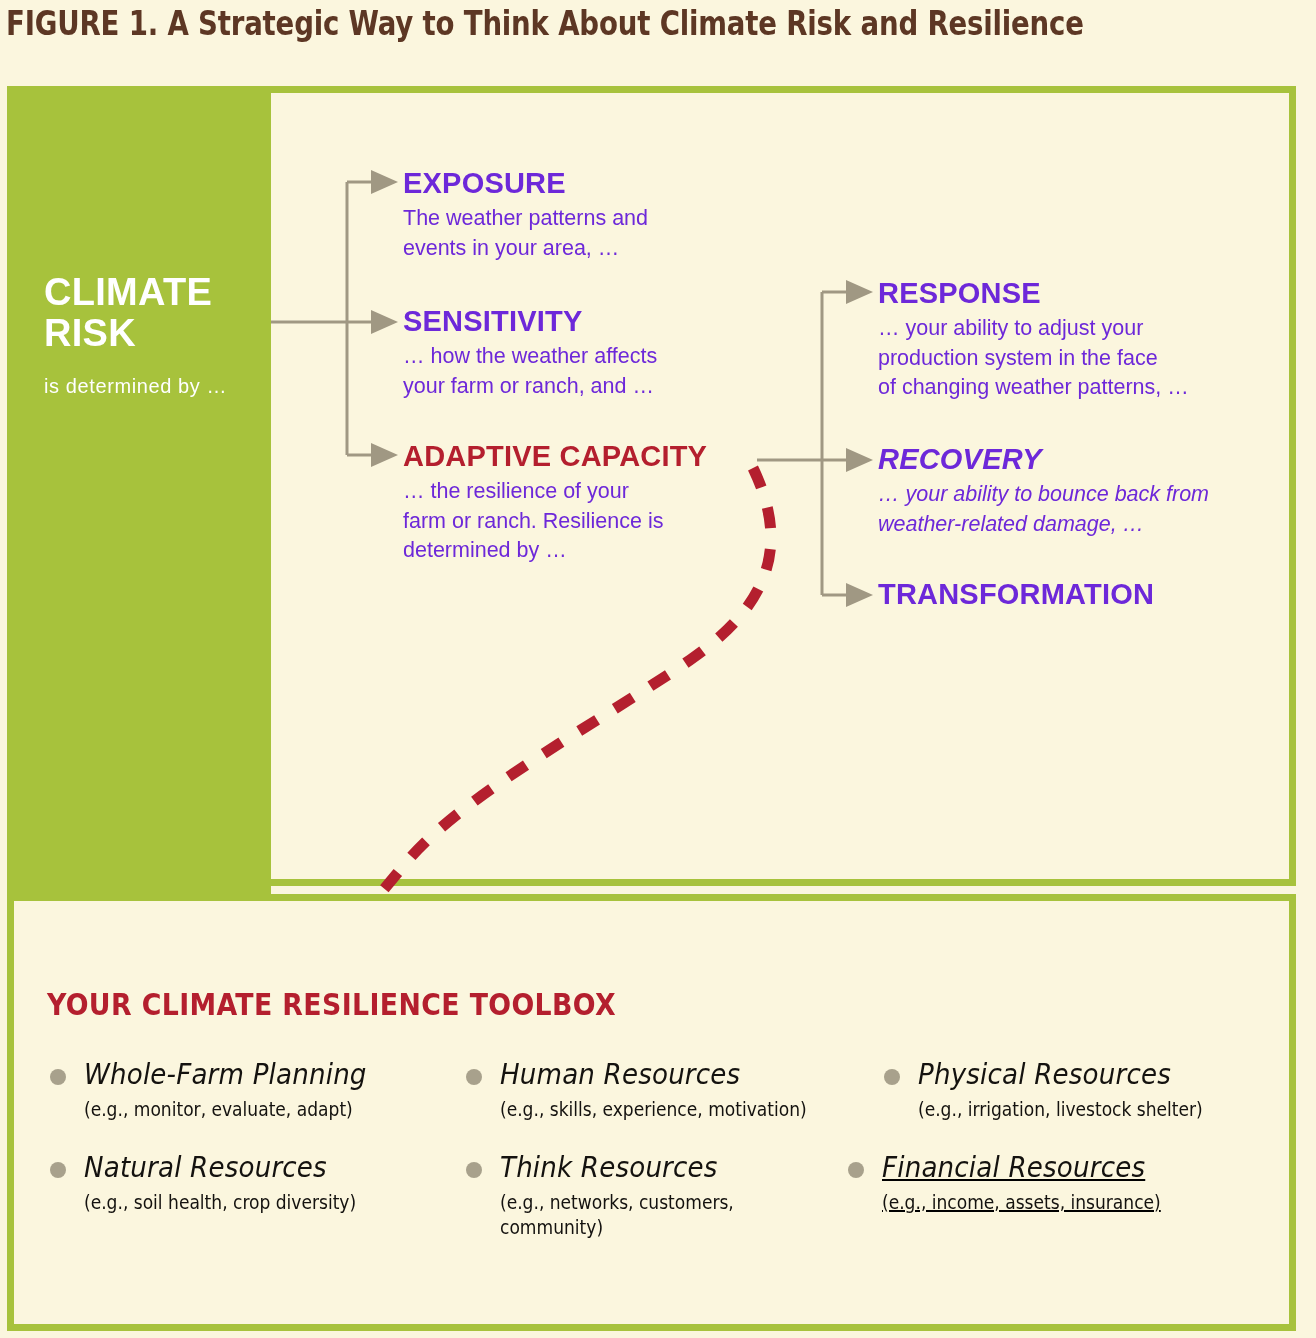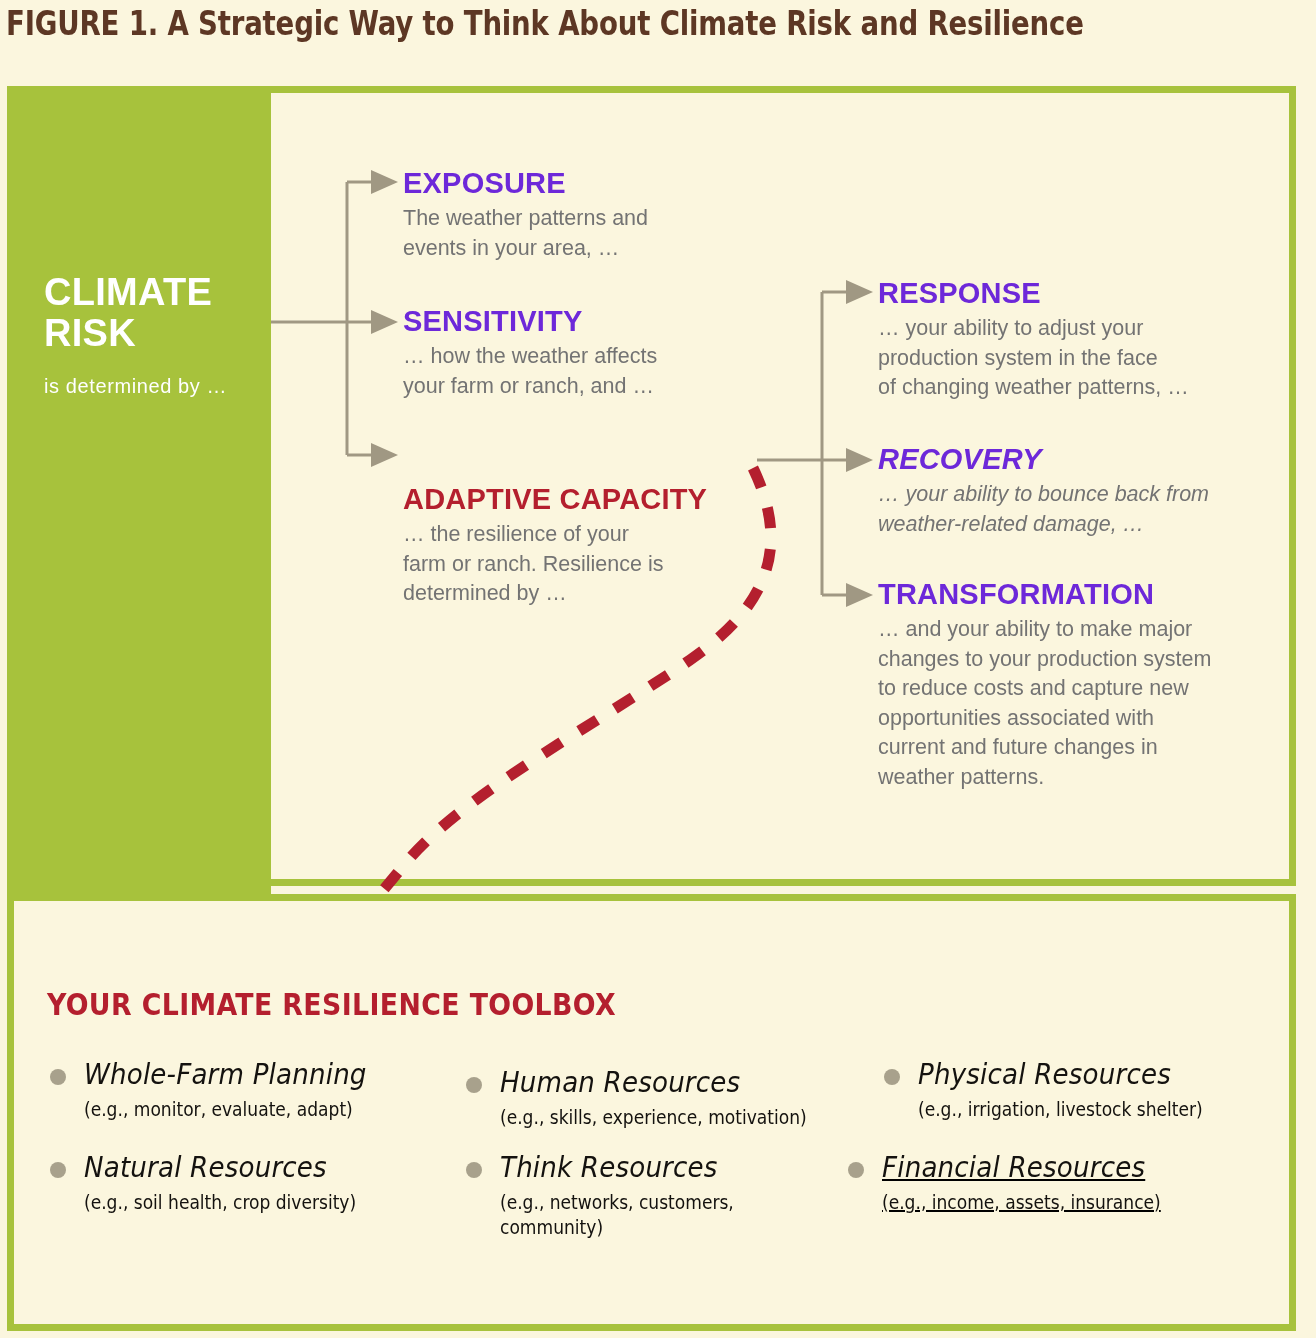--- a/index.html
+++ b/index.html
@@ -47,21 +47,21 @@
     font-weight:700;font-size:29px;letter-spacing:0.2px;
     color:#6d28d9;line-height:33px;white-space:nowrap;
   }
   .node-head.red{color:#b41f2e;}
   .node-body{
     font-family:"DejaVu Serif","Liberation Serif",serif;
     font-size:0px; 
   }
   .node-body{
     font-family:"Liberation Sans",sans-serif;
-    font-size:21.5px;line-height:29.5px;color:#737373;
+    font-size:21.5px;line-height:29.5px;color:#6d28d9;
     margin-top:4px;white-space:pre-line;
   }
 
   
   #wires{position:absolute;left:0;top:0;width:1316px;height:1338px;pointer-events:none;}
 
   
   #bottom-panel{
     position:absolute;left:7px;top:894px;width:1289px;height:437px;
     box-sizing:border-box;
@@ -140,21 +140,21 @@
   <div class="node-body">The weather patterns and
 events in your area, …</div>
 </div>
 
 <div class="node" style="left:403px;top:305px;width:330px;">
   <div class="node-head">SENSITIVITY</div>
   <div class="node-body">… how the weather affects
 your farm or ranch, and …</div>
 </div>
 
-<div class="node" style="left:403px;top:440px;width:340px;margin-top:43px;">
+<div class="node" style="left:403px;top:440px;width:340px;">
   <div class="node-head red">ADAPTIVE CAPACITY</div>
   <div class="node-body">… the resilience of your
 farm or ranch. Resilience is
 determined by …</div>
 </div>
 
 <div class="node" style="left:878px;top:277px;width:400px;">
   <div class="node-head">RESPONSE</div>
   <div class="node-body">… your ability to adjust your
 production system in the face
@@ -162,44 +162,38 @@
 </div>
 
 <div class="node" style="left:878px;top:443px;width:410px;font-style:italic;">
   <div class="node-head">RECOVERY</div>
   <div class="node-body">… your ability to bounce back from
 weather-related damage, …</div>
 </div>
 
 <div class="node" style="left:878px;top:578px;width:400px;">
   <div class="node-head">TRANSFORMATION</div>
-  <div class="node-body">… and your ability to make major
-changes to your production system
-to reduce costs and capture new
-opportunities associated with
-current and future changes in
-weather patterns.</div>
 </div>
 
 <div id="bottom-panel"></div>
 <div id="toolbox-title">YOUR CLIMATE RESILIENCE TOOLBOX</div>
 
 <div class="tool-item" style="left:50px;top:1057px;width:390px;">
   <span class="tool-bullet"></span>
   <div class="tool-name">Whole-Farm Planning</div>
   <div class="tool-eg">(e.g., monitor, evaluate, adapt)</div>
 </div>
 
 <div class="tool-item" style="left:50px;top:1150px;width:390px;">
   <span class="tool-bullet"></span>
   <div class="tool-name">Natural Resources</div>
   <div class="tool-eg">(e.g., soil health, crop diversity)</div>
 </div>
 
-<div class="tool-item" style="left:466px;top:1057px;width:400px;margin-top:8px;">
+<div class="tool-item" style="left:466px;top:1057px;width:400px;">
   <span class="tool-bullet"></span>
   <div class="tool-name">Human Resources</div>
   <div class="tool-eg">(e.g., skills, experience, motivation)</div>
 </div>
 
 <div class="tool-item" style="left:466px;top:1150px;width:400px;">
   <span class="tool-bullet"></span>
   <div class="tool-name">Think Resources</div>
   <div class="tool-eg">(e.g., networks, customers,
 community)</div>

